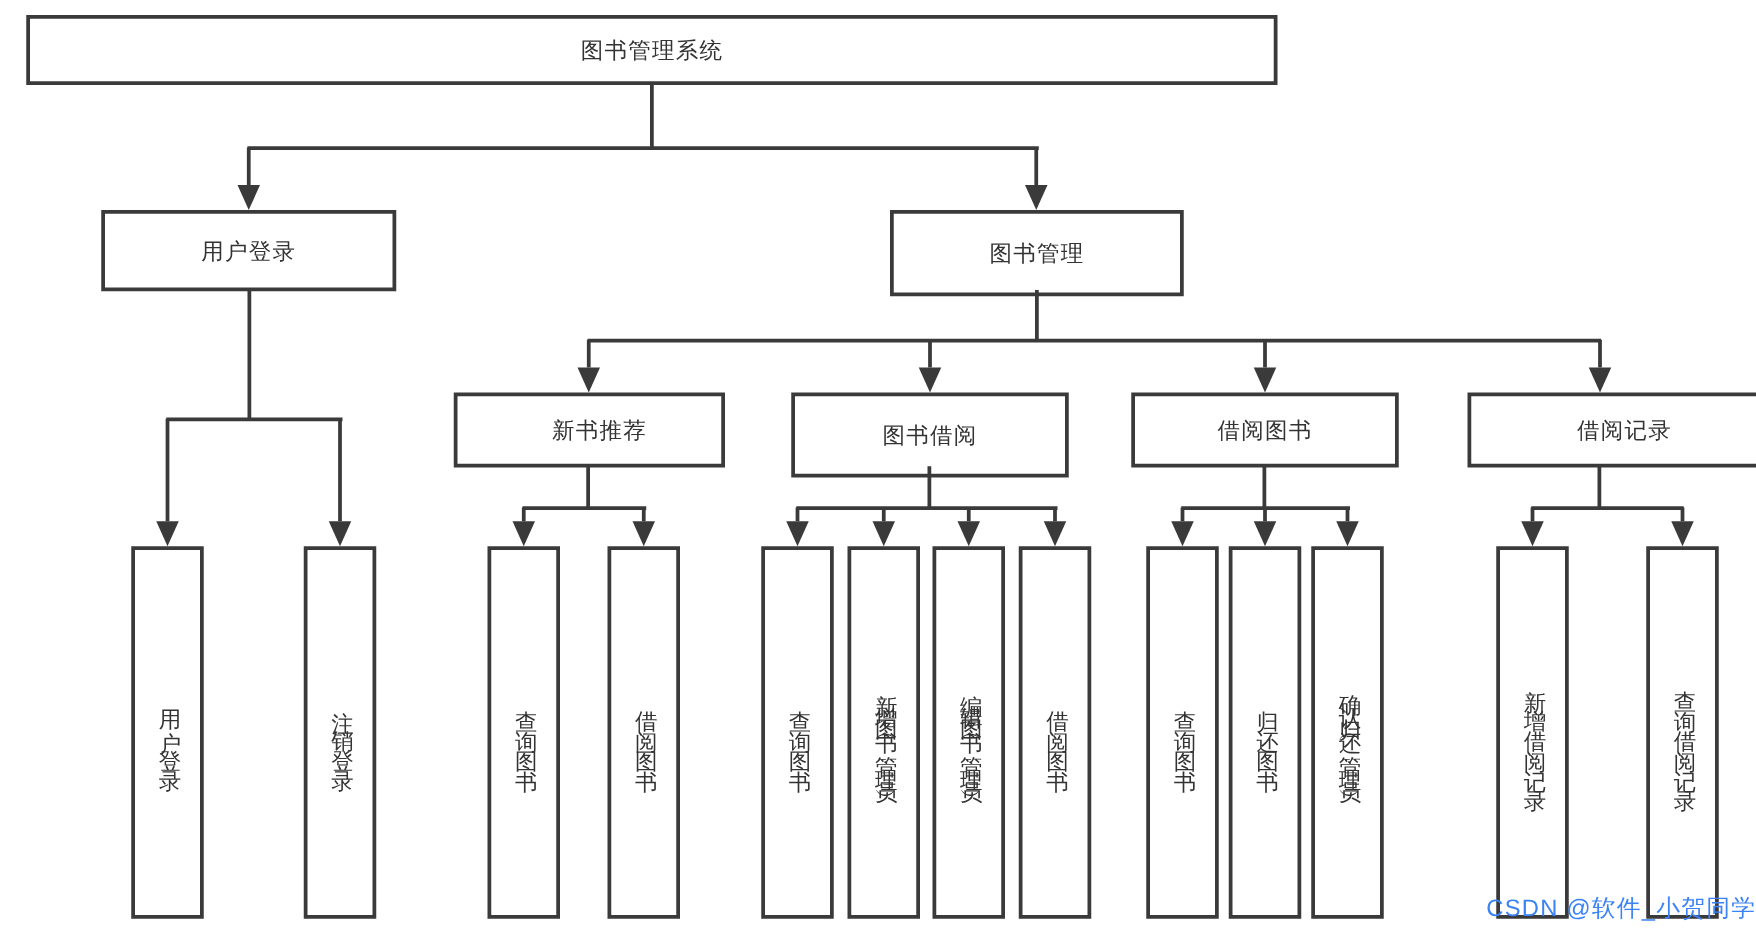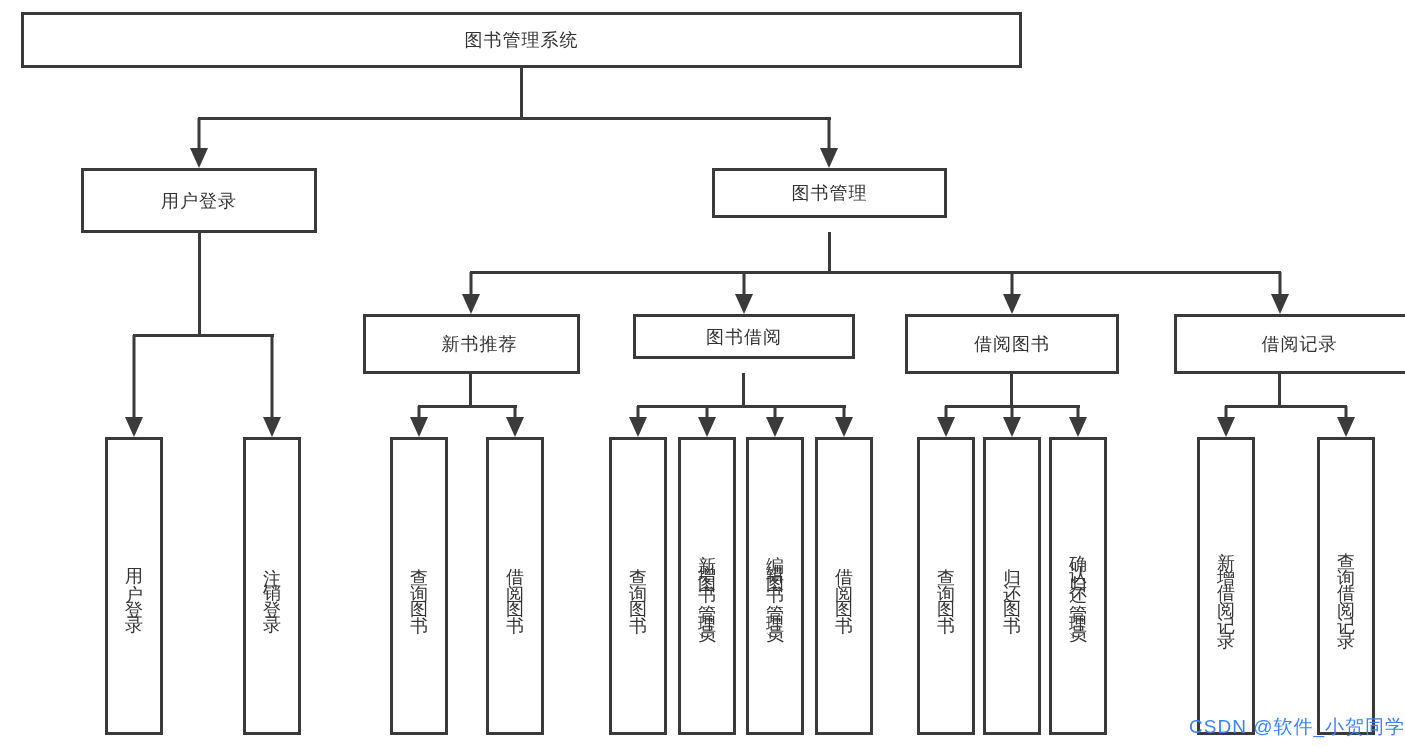--- a/index.html
+++ b/index.html
@@ -18,21 +18,21 @@
   }
   .node{
     position:absolute;
     box-sizing:border-box;
     background:#fff;
     border:3px solid var(--line);
     display:flex;align-items:center;justify-content:center;
     font-size:18px;
     color:var(--text);
   }
-  .node .label{white-space:nowrap;letter-spacing:1px;}
+  .node .label{white-space:nowrap;letter-spacing:1px;font-family:Liberation Mono, monospace;}
   .leaf .label{
     writing-mode:vertical-rl;
     text-orientation:mixed;
     letter-spacing:16px;
     white-space:nowrap;
   }
   .leaf .label.long{letter-spacing:10px;}
   .vline,.hline{position:absolute;background:var(--line);}
   .vline{width:3px;}
   .hline{height:3px;}
@@ -76,21 +76,21 @@
       <span class="head"></span>
     </div>
   <div class="arrow" style="left:820px;top:118px;height:50px;">
       <span class="stem"></span>
       <span class="head"></span>
     </div>
 
   <div class="node" style="left:81px;top:168px;width:236px;height:65px;">
     <span class="label">用户登录</span>
   </div>
-  <div class="node" style="left:712px;top:168px;width:235px;height:50px;">
+  <div class="node" style="left:712px;top:168px;width:235px;height:69px;">
     <span class="label">图书管理</span>
   </div>
 
   <div class="vline" style="left:198px;top:232px;height:104px;"></div>
   <div class="hline" style="left:133px;top:334px;width:141px;"></div>
   <div class="arrow" style="left:125px;top:335px;height:102px;">
       <span class="stem"></span>
       <span class="head"></span>
     </div>
   <div class="arrow" style="left:263px;top:335px;height:102px;">
@@ -113,21 +113,21 @@
       <span class="head"></span>
     </div>
   <div class="arrow" style="left:1271px;top:272px;height:42px;">
       <span class="stem"></span>
       <span class="head"></span>
     </div>
 
   <div class="node" style="left:363px;top:314px;width:217px;height:60px;padding-left:16px;">
     <span class="label">新书推荐</span>
   </div>
-  <div class="node" style="left:633px;top:314px;width:222px;height:45px;">
+  <div class="node" style="left:633px;top:314px;width:222px;height:68px;">
     <span class="label">图书借阅</span>
   </div>
   <div class="node" style="left:905px;top:314px;width:214px;height:60px;">
     <span class="label">借阅图书</span>
   </div>
   <div class="node" style="left:1174px;top:314px;width:251px;height:60px;">
     <span class="label">借阅记录</span>
   </div>
 
   <div class="vline" style="left:469px;top:373px;height:34px;"></div>

